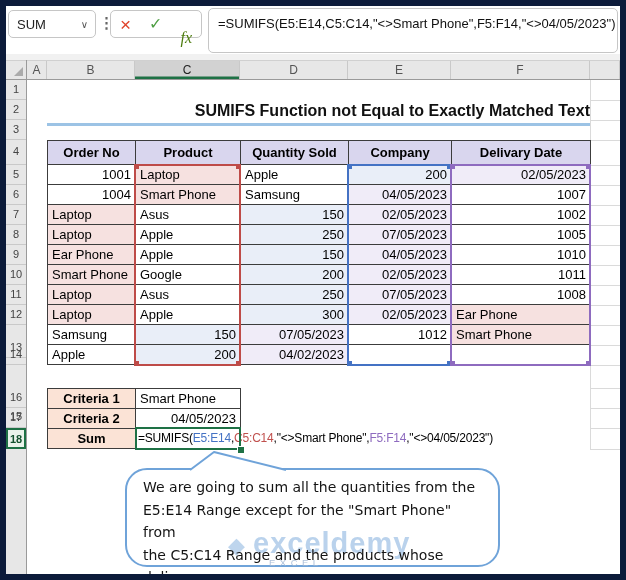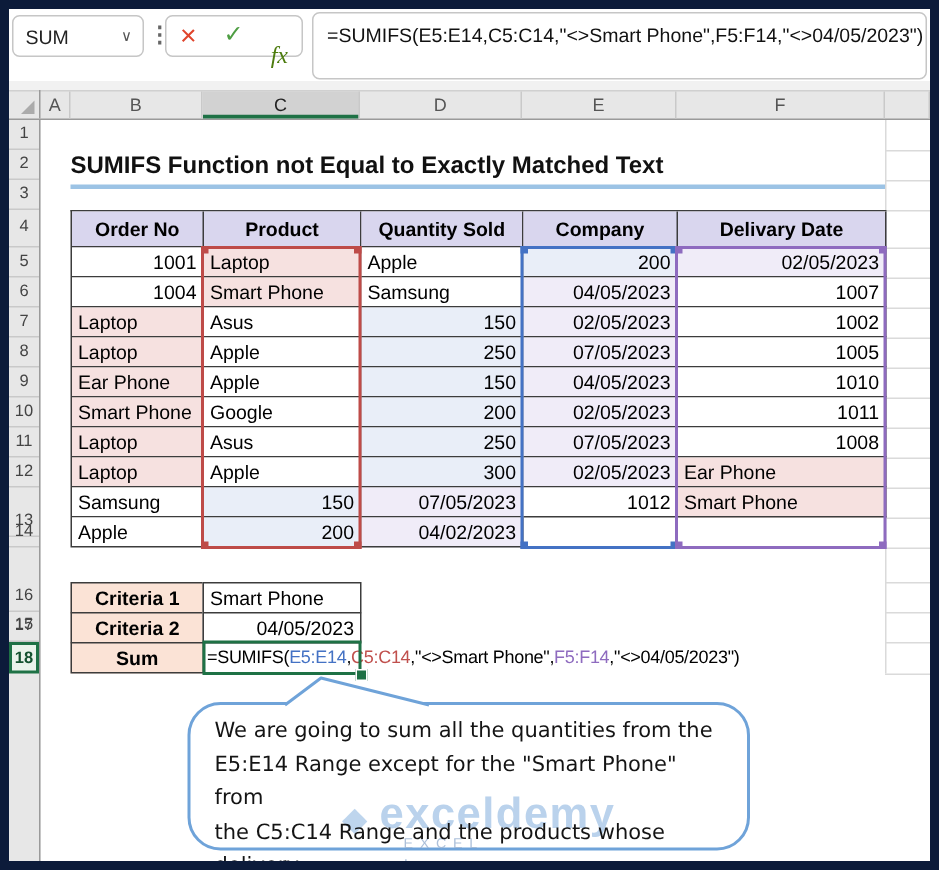--- a/index.html
+++ b/index.html
@@ -29,21 +29,21 @@
   #corner .tri{position:absolute;right:3px;bottom:3px;width:0;height:0;border-bottom:9px solid #ABABAB;border-left:9px solid transparent;}
 
   
   #rowstrip{position:absolute;left:0;top:74px;width:21px;height:494px;background:#E7E7E7;border-right:1px solid #9A9A9A;box-sizing:border-box;}
   .rh{position:absolute;left:0;width:20px;text-align:center;font-size:11px;color:#444;border-bottom:1px solid #C9C9C9;box-sizing:border-box;}
   .rh.active{border:2px solid var(--c-accent-green,#1E7145);background:#EAF3EB;color:#14522F;font-weight:bold;}
 
   .gl{position:absolute;background:#DADADA;}
 
   
-  #titlecell{position:absolute;left:41px;top:94px;width:543px;height:22px;line-height:22px;text-align:left;font-size:16px;font-weight:bold;color:#111;}
+  #titlecell{position:absolute;left:41px;top:94px;width:543px;height:22px;line-height:22px;text-align:right;font-size:16px;font-weight:bold;color:#111;}
   #titleline{position:absolute;left:41px;top:117px;width:543px;height:3px;background:var(--c-title-underline,#9CC3E5);}
 
   
   #table{position:absolute;left:41px;top:134px;display:grid;grid-template-columns:88px 105px 108px 103px 139px;grid-template-rows:24px repeat(10,20px);border-top:1px solid #3C3C3C;border-left:1px solid #3C3C3C;}
   #table .cell{border-right:1px solid #3C3C3C;border-bottom:1px solid #3C3C3C;box-sizing:border-box;font-size:13px;line-height:19px;padding:0 4px;white-space:nowrap;overflow:hidden;background:#fff;}
   #table .hdr{background:var(--c-table-header-fill,#D9D6EE);font-weight:bold;text-align:center;line-height:23px;color:#000000;}
   #table .c0{text-align:right;}
   #table .c1{background:var(--c-range-red-fill,#F6E1E0);}
   #table .c3{background:var(--c-range-blue-fill,#E9EEF8);text-align:right;}
   #table .c4{background:var(--c-range-purple-fill,#F0ECF8);text-align:right;}

